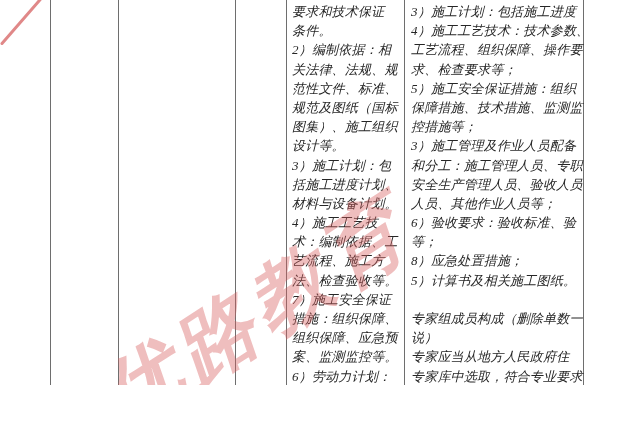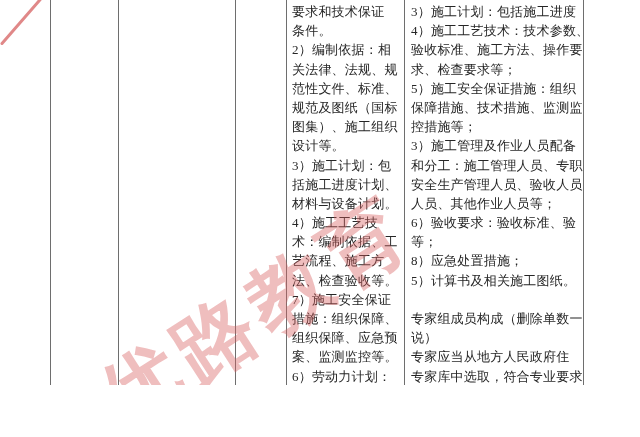--- a/index.html
+++ b/index.html
@@ -2,20 +2,21 @@
 <html><head>
 <meta charset="utf-8">
 <style>
   html,body{margin:0;padding:0;background:#ffffff;}
   #page{
     position:relative;
     width:640px;height:385px;
     overflow:hidden;
     background:#ffffff;
     font-family:"Liberation Serif","DejaVu Serif",serif;
+    font-style:italic;
   }
   .vline{
     position:absolute;top:0;bottom:0;width:1px;
     background:#6e6e6e;
   }
   .v1{left:50px;} .v2{left:118px;} .v3{left:235px;}
   .v4{left:286px;} .v5{left:404px;} .v6{left:583px;}
   .textcol{
     position:absolute;top:2px;
     color:#262626;
@@ -89,21 +90,21 @@
       <div class="tline">案、监测监控等。</div>
       <div class="tline">6）劳动力计划：</div>
       <div class="tline">专职安全生产管</div>
       <div class="tline">理人员、特种作业</div>
       <div class="tline">人员等</div>
     </div>
 
   <div class="textcol col-right">
       <div class="tline">3）施工计划：包括施工进度</div>
       <div class="tline">4）施工工艺技术：技术参数、</div>
-      <div class="tline">验收标准、施工方法、操作要</div>
+      <div class="tline">工艺流程、组织保障、操作要</div>
       <div class="tline">求、检查要求等；</div>
       <div class="tline">5）施工安全保证措施：组织</div>
       <div class="tline">保障措施、技术措施、监测监</div>
       <div class="tline">控措施等；</div>
       <div class="tline">3）施工管理及作业人员配备</div>
       <div class="tline">和分工：施工管理人员、专职</div>
       <div class="tline">安全生产管理人员、验收人员</div>
       <div class="tline">人员、其他作业人员等；</div>
       <div class="tline">6）验收要求：验收标准、验</div>
       <div class="tline">等；</div>

